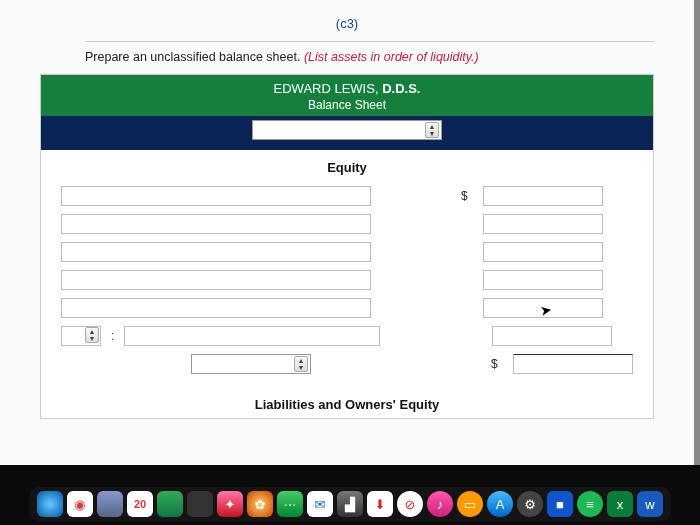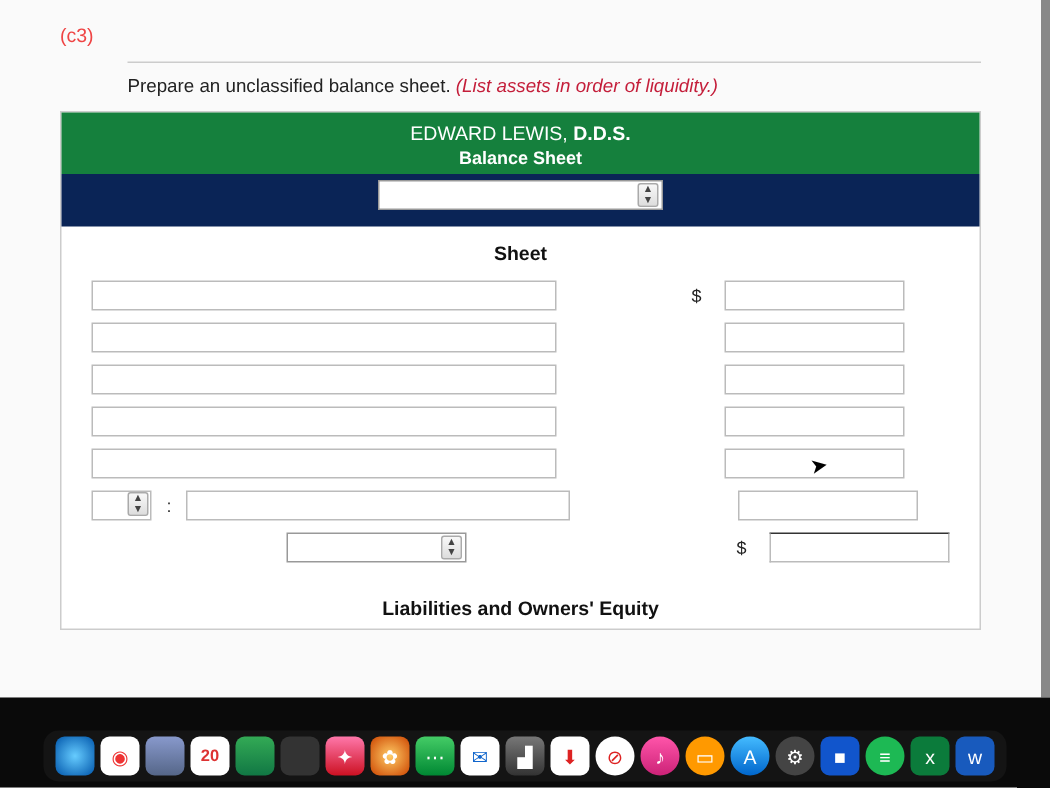--- a/index.html
+++ b/index.html
@@ -13,23 +13,24 @@
   }
   .page {
     background: #fafafa;
     width: 100%;
     height: 465px;
     padding: 10px 40px 0 40px;
     position: relative;
     border-right: 6px solid #888;
   }
   .question-label {
-    color: #ef4444;
+    color: #0c4a6e;
     font-size: 13px;
     padding: 6px 0 10px 0;
+    text-align: center;
   }
   .instruction {
     font-size: 12.5px;
     color: #222;
     padding: 8px 0 10px 0;
     border-top: 1px solid #ccc;
     margin-left: 45px;
   }
   .instruction .red {
     color: #c41e3a;
@@ -47,21 +48,21 @@
     padding: 6px 0 4px 0;
     position: relative;
   }
   .header-band .company {
     font-size: 13px;
     font-weight: normal;
   }
   .header-band .company b { font-weight: bold; }
   .header-band .title {
     font-size: 12px;
-    font-weight: bold;
+    font-weight: normal;
     margin-top: 2px;
   }
   .header-select-row {
     background: #0a2456;
     text-align: center;
     padding: 4px 0 6px 0;
   }
   .header-select {
     display: inline-block;
     background: #fff;
@@ -178,21 +179,21 @@
         <span>EDWARD LEWIS, </span><b>D.D.S.</b>
       </div>
       <div class="title">Balance Sheet</div>
     </div>
     <div class="header-select-row">
       <div class="header-select">
         <div class="stepper"></div>
       </div>
     </div>
 
-    <div class="section-title">Sheet</div>
+    <div class="section-title">Equity</div>
 
     <div class="rows">
       <div class="row">
         <div class="cell-input label-col"></div>
         <div class="spacer-col"></div>
         <div class="dollar">$</div>
         <div class="cell-input amount-col"></div>
       </div>
       <div class="row">
         <div class="cell-input label-col"></div>

